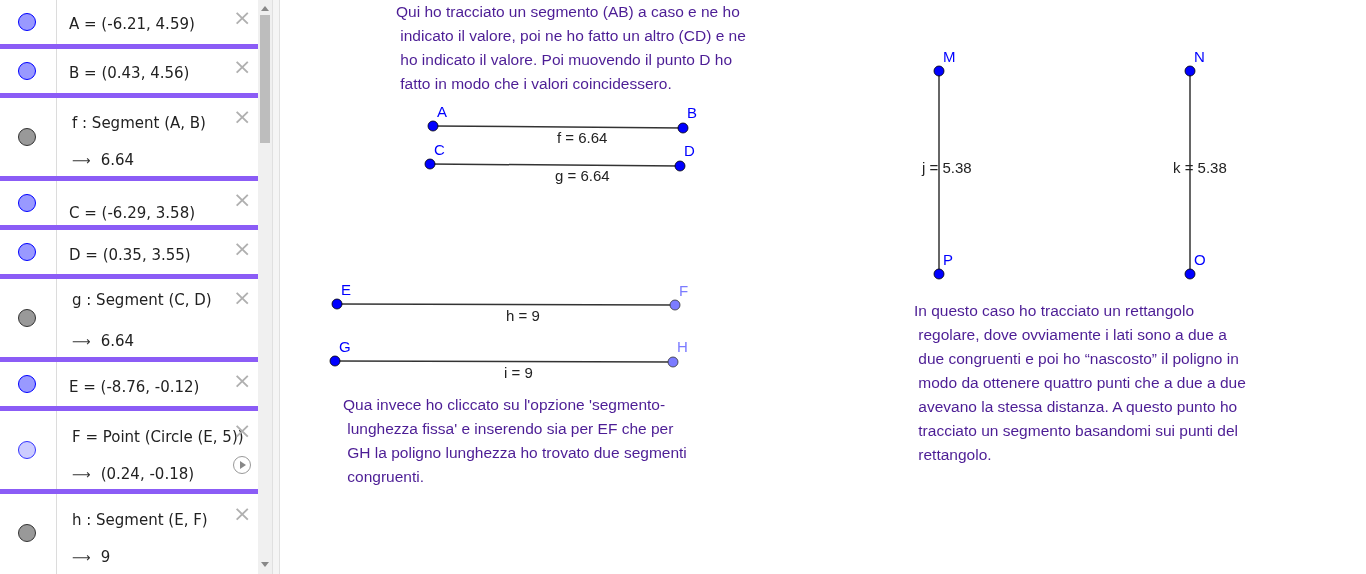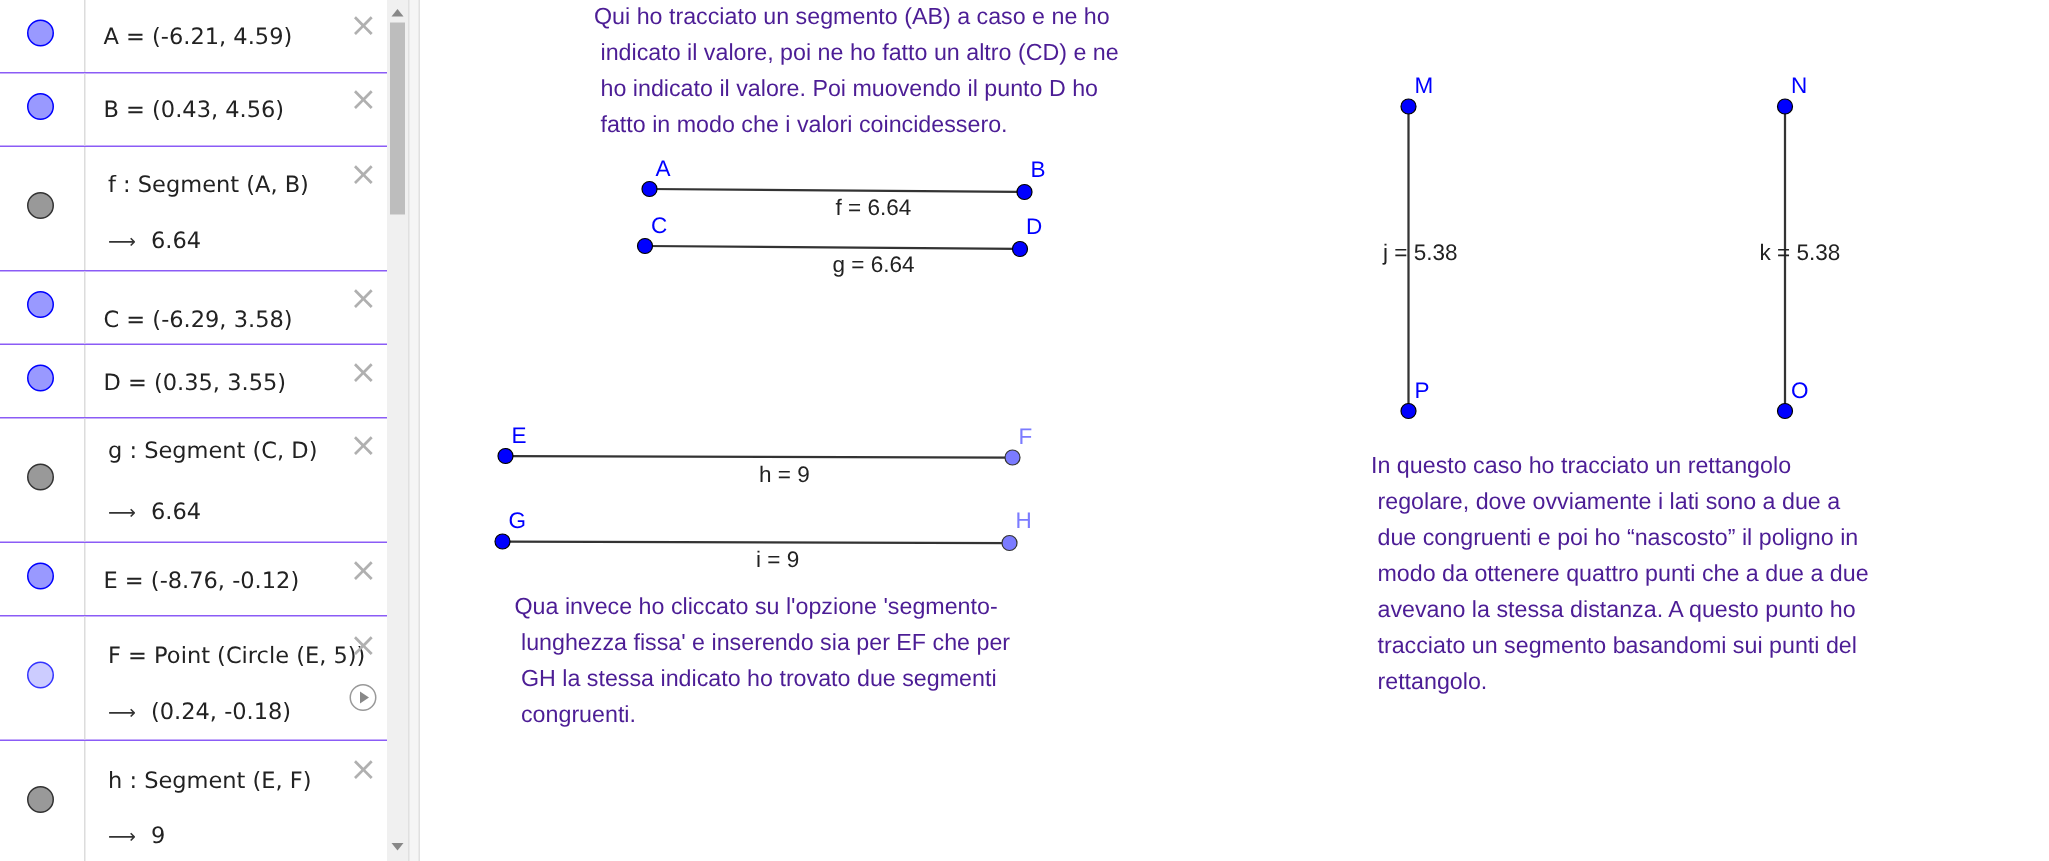--- a/index.html
+++ b/index.html
@@ -1,18 +1,18 @@
 <!DOCTYPE html>
 <html><head>
 <meta charset="utf-8">
 <style>
   html, body { margin:0; padding:0; }
   body { width:1366px; height:574px; overflow:hidden; background:#fff; position:relative; font-family:"DejaVu Sans", sans-serif; }
   #algebra { position:absolute; left:0; top:0; width:258px; height:574px; background:#fff; overflow:hidden; }
-  .row { position:relative; border-bottom:1px solid #8b5cf6; box-sizing:border-box; }
+  .row { position:relative; border-bottom:5px solid #8b5cf6; box-sizing:border-box; }
   .marble-col { position:absolute; left:0; top:0; bottom:0; width:56px; border-right:1px solid #dcdcdc; }
   .marble { position:absolute; left:18px; width:18px; height:18px; border-radius:50%; box-sizing:border-box; }
   .m-blue { background:#9999ff; border:1px solid #0000ff; }
   .m-light { background:#ccccff; border:1px solid #3333ff; }
   .m-gray { background:#999999; border:1px solid #333; }
   .def { position:absolute; left:69px; font-size:15px; color:#222; white-space:nowrap; font-family:"DejaVu Sans", sans-serif; }
   .val { position:absolute; left:72px; font-size:15px; color:#222; white-space:nowrap; }
   .arrow { color:#333; margin-right:10px; font-size:13px; }
   .close { position:absolute; left:233px; font-size:22px; color:#b0b0b0; line-height:1; }
   .play { position:absolute; left:233px; width:18px; height:18px; border:1.5px solid #999; border-radius:50%; box-sizing:border-box; }
@@ -170,21 +170,21 @@
       <text x="892" y="173">k = 5.38</text>
     </g>
   </svg>
 
   <div class="txt" style="left:115px;top:0px">Qui ho tracciato un segmento (AB) a caso e ne ho
  indicato il valore, poi ne ho fatto un altro (CD) e ne
  ho indicato il valore. Poi muovendo il punto D ho
  fatto in modo che i valori coincidessero.</div>
   <div class="txt" style="left:62px;top:393px">Qua invece ho cliccato su l'opzione 'segmento-
  lunghezza fissa' e inserendo sia per EF che per
- GH la stessa indicato ho trovato due segmenti
+ GH la poligno lunghezza ho trovato due segmenti
  congruenti.</div>
   <div class="txt" style="left:633px;top:299px">In questo caso ho tracciato un rettangolo
  regolare, dove ovviamente i lati sono a due a
  due congruenti e poi ho “nascosto” il poligno in
  modo da ottenere quattro punti che a due a due
  avevano la stessa distanza. A questo punto ho
  tracciato un segmento basandomi sui punti del
  rettangolo.</div>
 </div>
 

